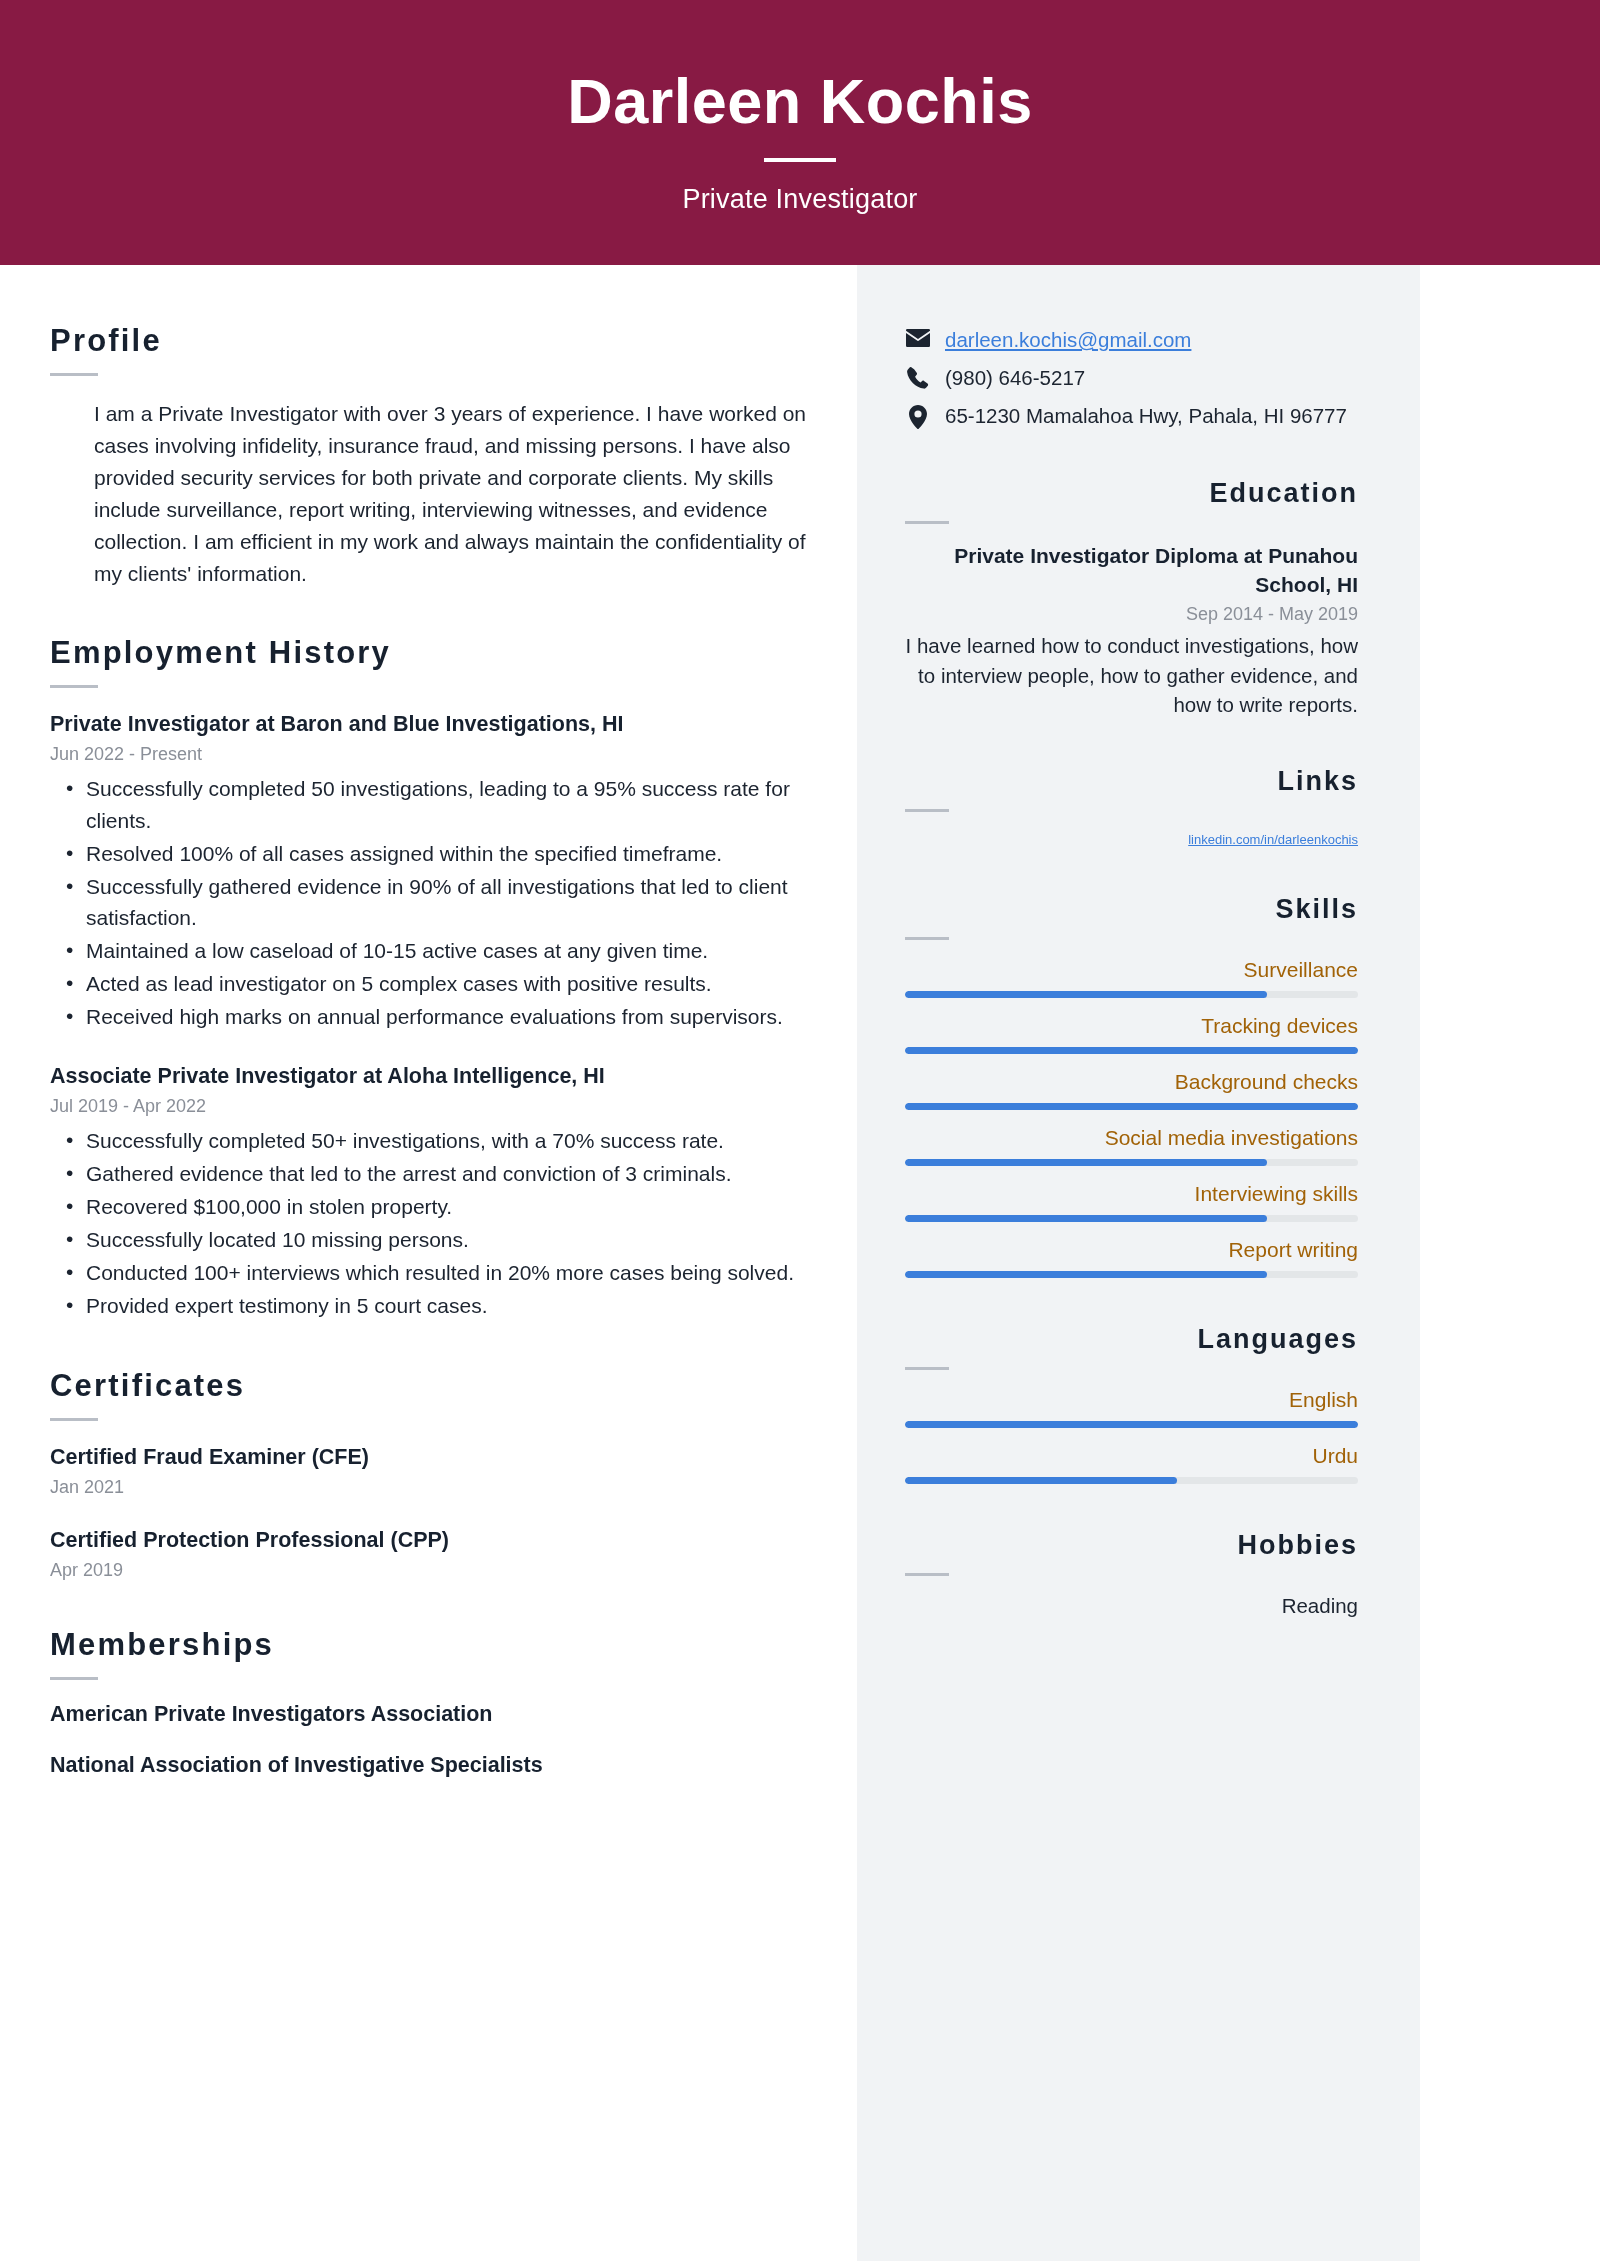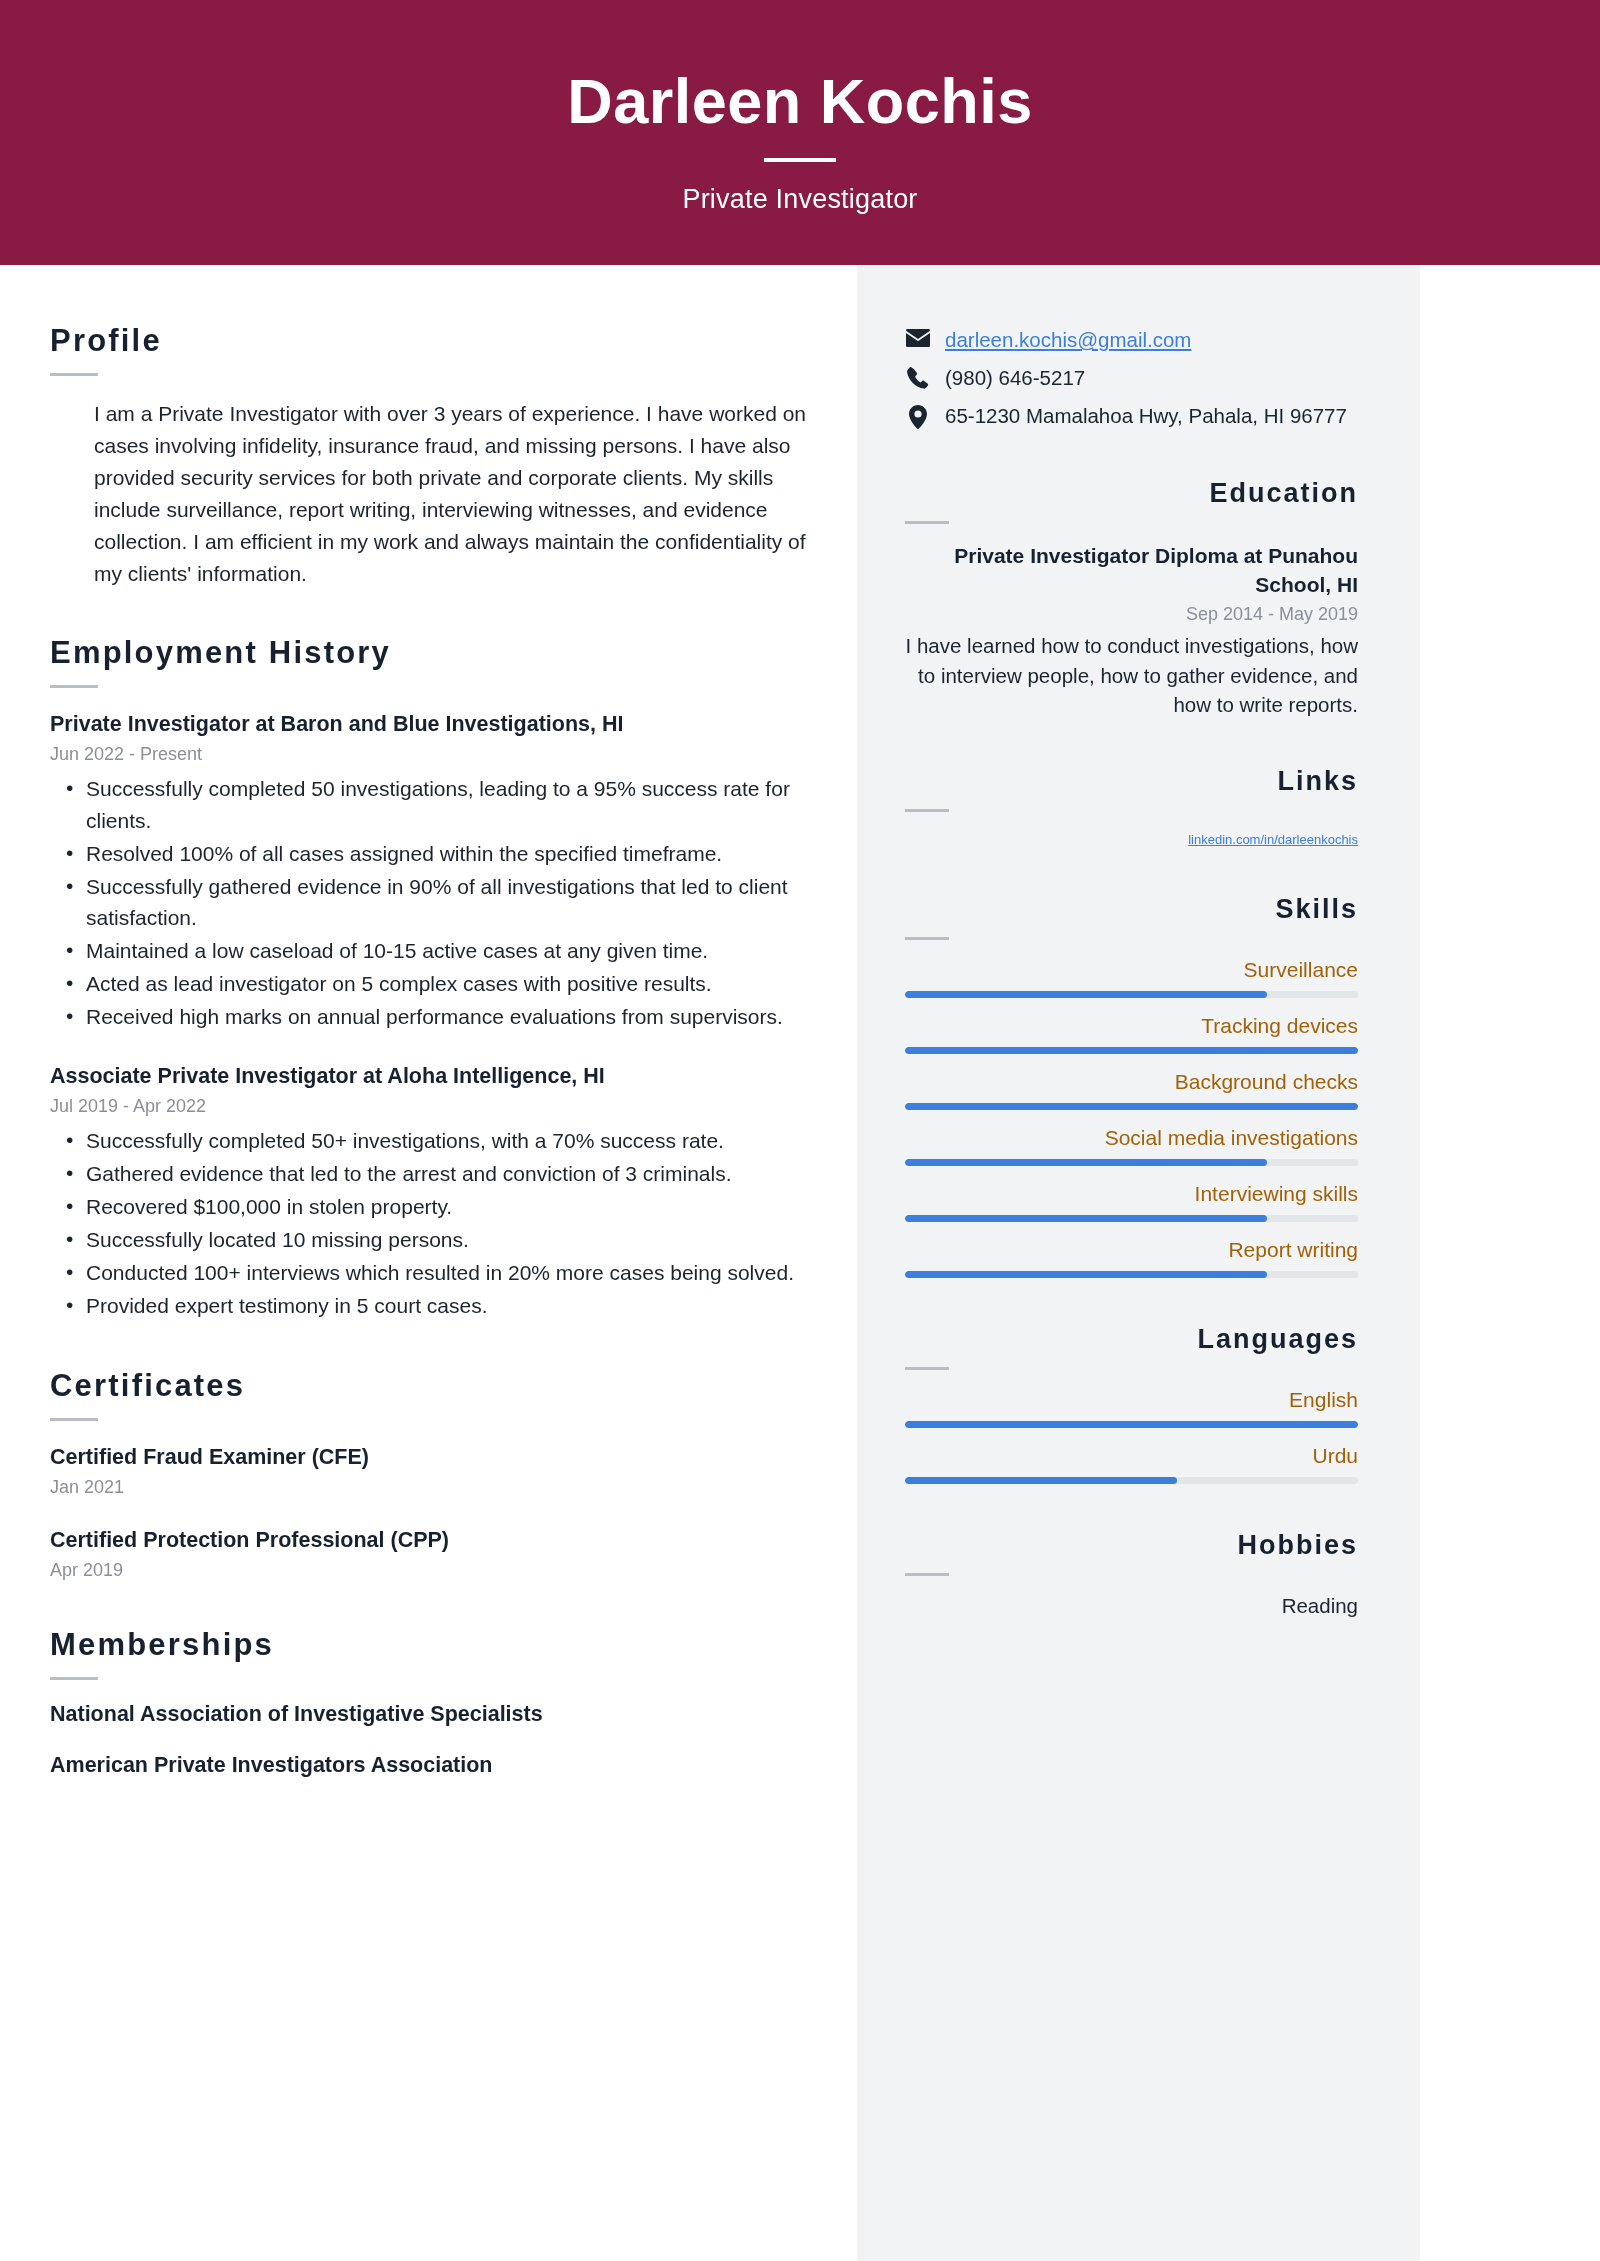--- a/index.html
+++ b/index.html
@@ -292,22 +292,22 @@
         </div>
         <div class="cert-item">
           <div class="item-title">Certified Protection Professional (CPP)</div>
           <div class="item-date">Apr 2019</div>
         </div>
       </section>
 
       <section class="section">
         <h2 class="sec-head">Memberships</h2>
         <div class="sec-rule"></div>
+        <div class="member-item">American Private Investigators Association</div>
         <div class="member-item">National Association of Investigative Specialists</div>
-        <div class="member-item">American Private Investigators Association</div>
       </section>
 
     </main>
 
     <aside class="side-col side" style="background: rgb(241, 243, 245); text-align: right;">
 
       <div class="contact-block">
 
         <div class="contact-row">
           <span class="contact-icon">

